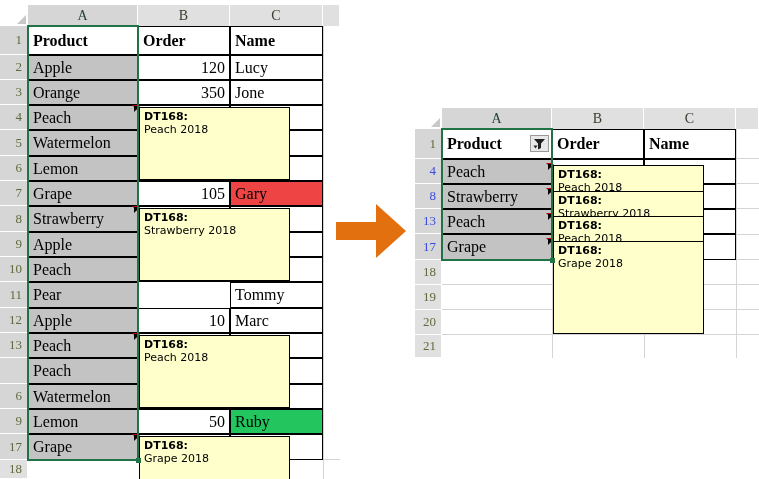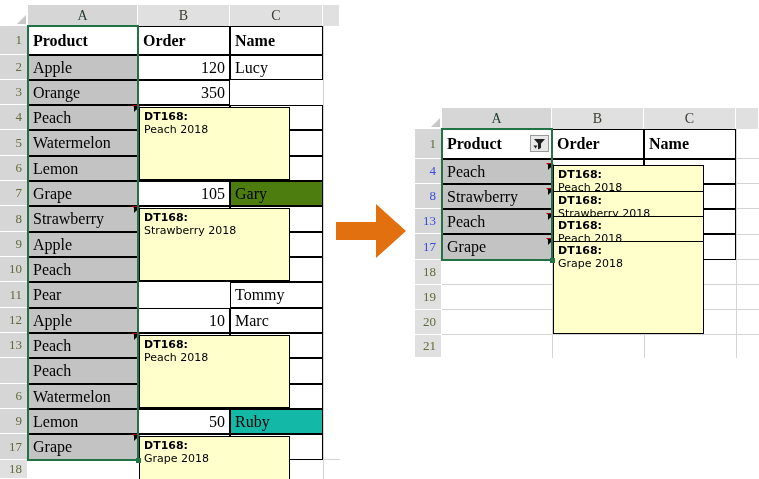--- a/index.html
+++ b/index.html
@@ -133,33 +133,34 @@
   <div class="cell bordered num" style="left:138px;top:257px;width:92px;height:25px;background:#fff;"></div>
   <div class="cell bordered num" style="left:138px;top:308px;width:92px;height:25px;background:#fff;">10</div>
   <div class="cell bordered num" style="left:138px;top:333px;width:92px;height:25px;background:#fff;"></div>
   <div class="cell bordered num" style="left:138px;top:358px;width:92px;height:26px;background:#fff;"></div>
   <div class="cell bordered num" style="left:138px;top:384px;width:92px;height:25px;background:#fff;"></div>
   <div class="cell bordered num" style="left:138px;top:409px;width:92px;height:25px;background:#fff;">50</div>
   <div class="cell bordered num" style="left:138px;top:434px;width:92px;height:26px;background:#fff;"></div>
 
   <div class="cell bordered hdrcell" style="left:230px;top:26px;width:93px;height:29px;background:#fff;">Name</div>
   <div class="cell bordered" style="left:230px;top:55px;width:93px;height:25px;background:#fff;">Lucy</div>
+  <div class="cell bordered" style="left:230px;top:80px;width:93px;height:25px;background:#fff;">Jone</div>
   <div class="cell bordered" style="left:230px;top:105px;width:93px;height:25px;background:#fff;"></div>
   <div class="cell bordered" style="left:230px;top:130px;width:93px;height:26px;background:#fff;"></div>
   <div class="cell bordered" style="left:230px;top:156px;width:93px;height:25px;background:#fff;"></div>
-  <div class="cell bordered" style="left:230px;top:181px;width:93px;height:25px;background:#4d7c0f;">Gary</div>
+  <div class="cell bordered" style="left:230px;top:181px;width:93px;height:25px;background:#ef4444;">Gary</div>
   <div class="cell bordered" style="left:230px;top:206px;width:93px;height:26px;background:#fff;"></div>
   <div class="cell bordered" style="left:230px;top:232px;width:93px;height:25px;background:#fff;"></div>
   <div class="cell bordered" style="left:230px;top:257px;width:93px;height:25px;background:#fff;"></div>
   <div class="cell bordered" style="left:230px;top:282px;width:93px;height:26px;background:#fff;">Tommy</div>
   <div class="cell bordered" style="left:230px;top:308px;width:93px;height:25px;background:#fff;">Marc</div>
   <div class="cell bordered" style="left:230px;top:333px;width:93px;height:25px;background:#fff;"></div>
   <div class="cell bordered" style="left:230px;top:358px;width:93px;height:26px;background:#fff;"></div>
   <div class="cell bordered" style="left:230px;top:384px;width:93px;height:25px;background:#fff;"></div>
-  <div class="cell bordered" style="left:230px;top:409px;width:93px;height:25px;background:#14b8a6;">Ruby</div>
+  <div class="cell bordered" style="left:230px;top:409px;width:93px;height:25px;background:#22c55e;">Ruby</div>
   <div class="cell bordered" style="left:230px;top:434px;width:93px;height:26px;background:#fff;"></div>
 
   <div class="comment" style="left:139px;top:107px;width:151px;height:73px;">
     <b>DT168:</b><br>
     <span>Peach 2018</span>
   </div>
   <div class="redmark" style="left:132px;top:105px;"></div>
   <div class="blackmark" style="left:134px;top:106px;"></div>
 
   <div class="comment" style="left:139px;top:208px;width:151px;height:73px;">

